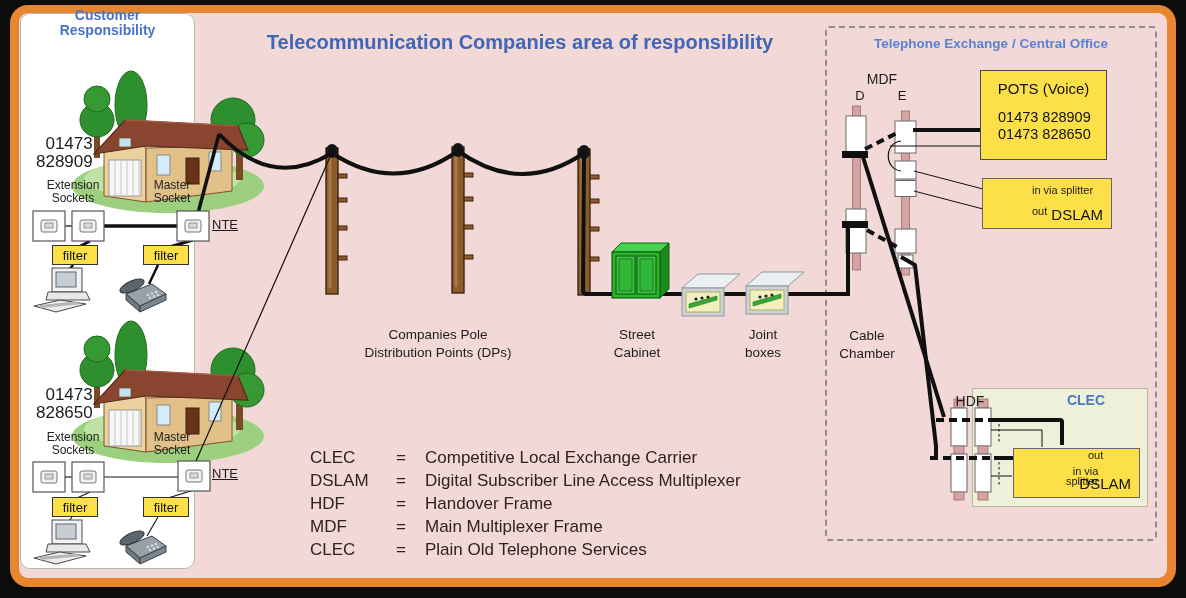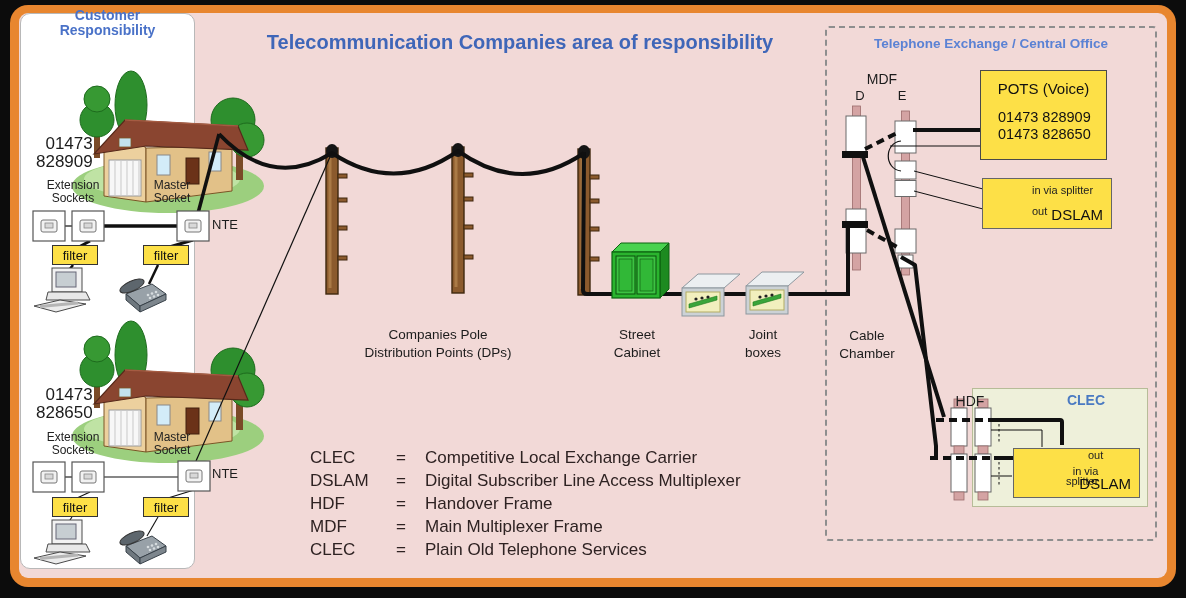--- a/index.html
+++ b/index.html
@@ -14,21 +14,21 @@
          border:2px dashed #8e8e8e;border-radius:4px;box-sizing:border-box;}
   .clec-box{position:absolute;left:972px;top:388px;width:176px;height:119px;background:#eef0da;
          border:1px solid #b7bc98;box-sizing:border-box;}
   .label{position:absolute;color:#1c1c1c;white-space:pre-line;text-align:center;line-height:1.15;}
   .customer-title{left:20px;top:8px;width:175px;font-size:14px;font-weight:bold;color:#4a72c8;line-height:15px;}
   .main-title{left:200px;top:31px;width:640px;font-size:20px;font-weight:bold;color:#3f66b8;}
   .exch-title{left:828px;top:36px;width:326px;font-size:13.5px;font-weight:bold;color:#5b82d4;}
   .phone-num{font-size:17px;line-height:17.5px;text-align:right;}
   .small-lbl{font-size:12px;line-height:13px;color:#222;}
   .mid-lbl{font-size:13.5px;line-height:18px;}
-  .nte{font-size:13px;text-align:left;}
+  .nte{font-size:13px;text-align:left;text-decoration:underline;}
   .wbox{position:absolute;background:#fde047;box-sizing:border-box;}
   .filter-box{border:1.2px solid #333;width:46px;height:20px;display:flex;align-items:center;justify-content:center;
          font-size:13px;color:#111;}
   .pots{left:980px;top:70px;width:127px;height:90px;border:1.5px solid #4a4a4a;}
   .pots-title{margin-top:9px;text-align:center;font-size:15px;color:#111;}
   .pots-nums{margin:12px 0 0 17px;font-size:14.5px;line-height:16.5px;color:#111;}
   .dslam1{left:982px;top:178px;width:130px;height:51px;border:1px solid #666;}
   .dslam2{left:1013px;top:448px;width:127px;height:50px;border:1px solid #666;}
   .tiny{position:absolute;font-size:11px;color:#222;line-height:10px;white-space:pre-line;text-align:right;padding-left:44px;}
   .dslam-name{position:absolute;right:8px;bottom:5px;font-size:15px;color:#111;}

